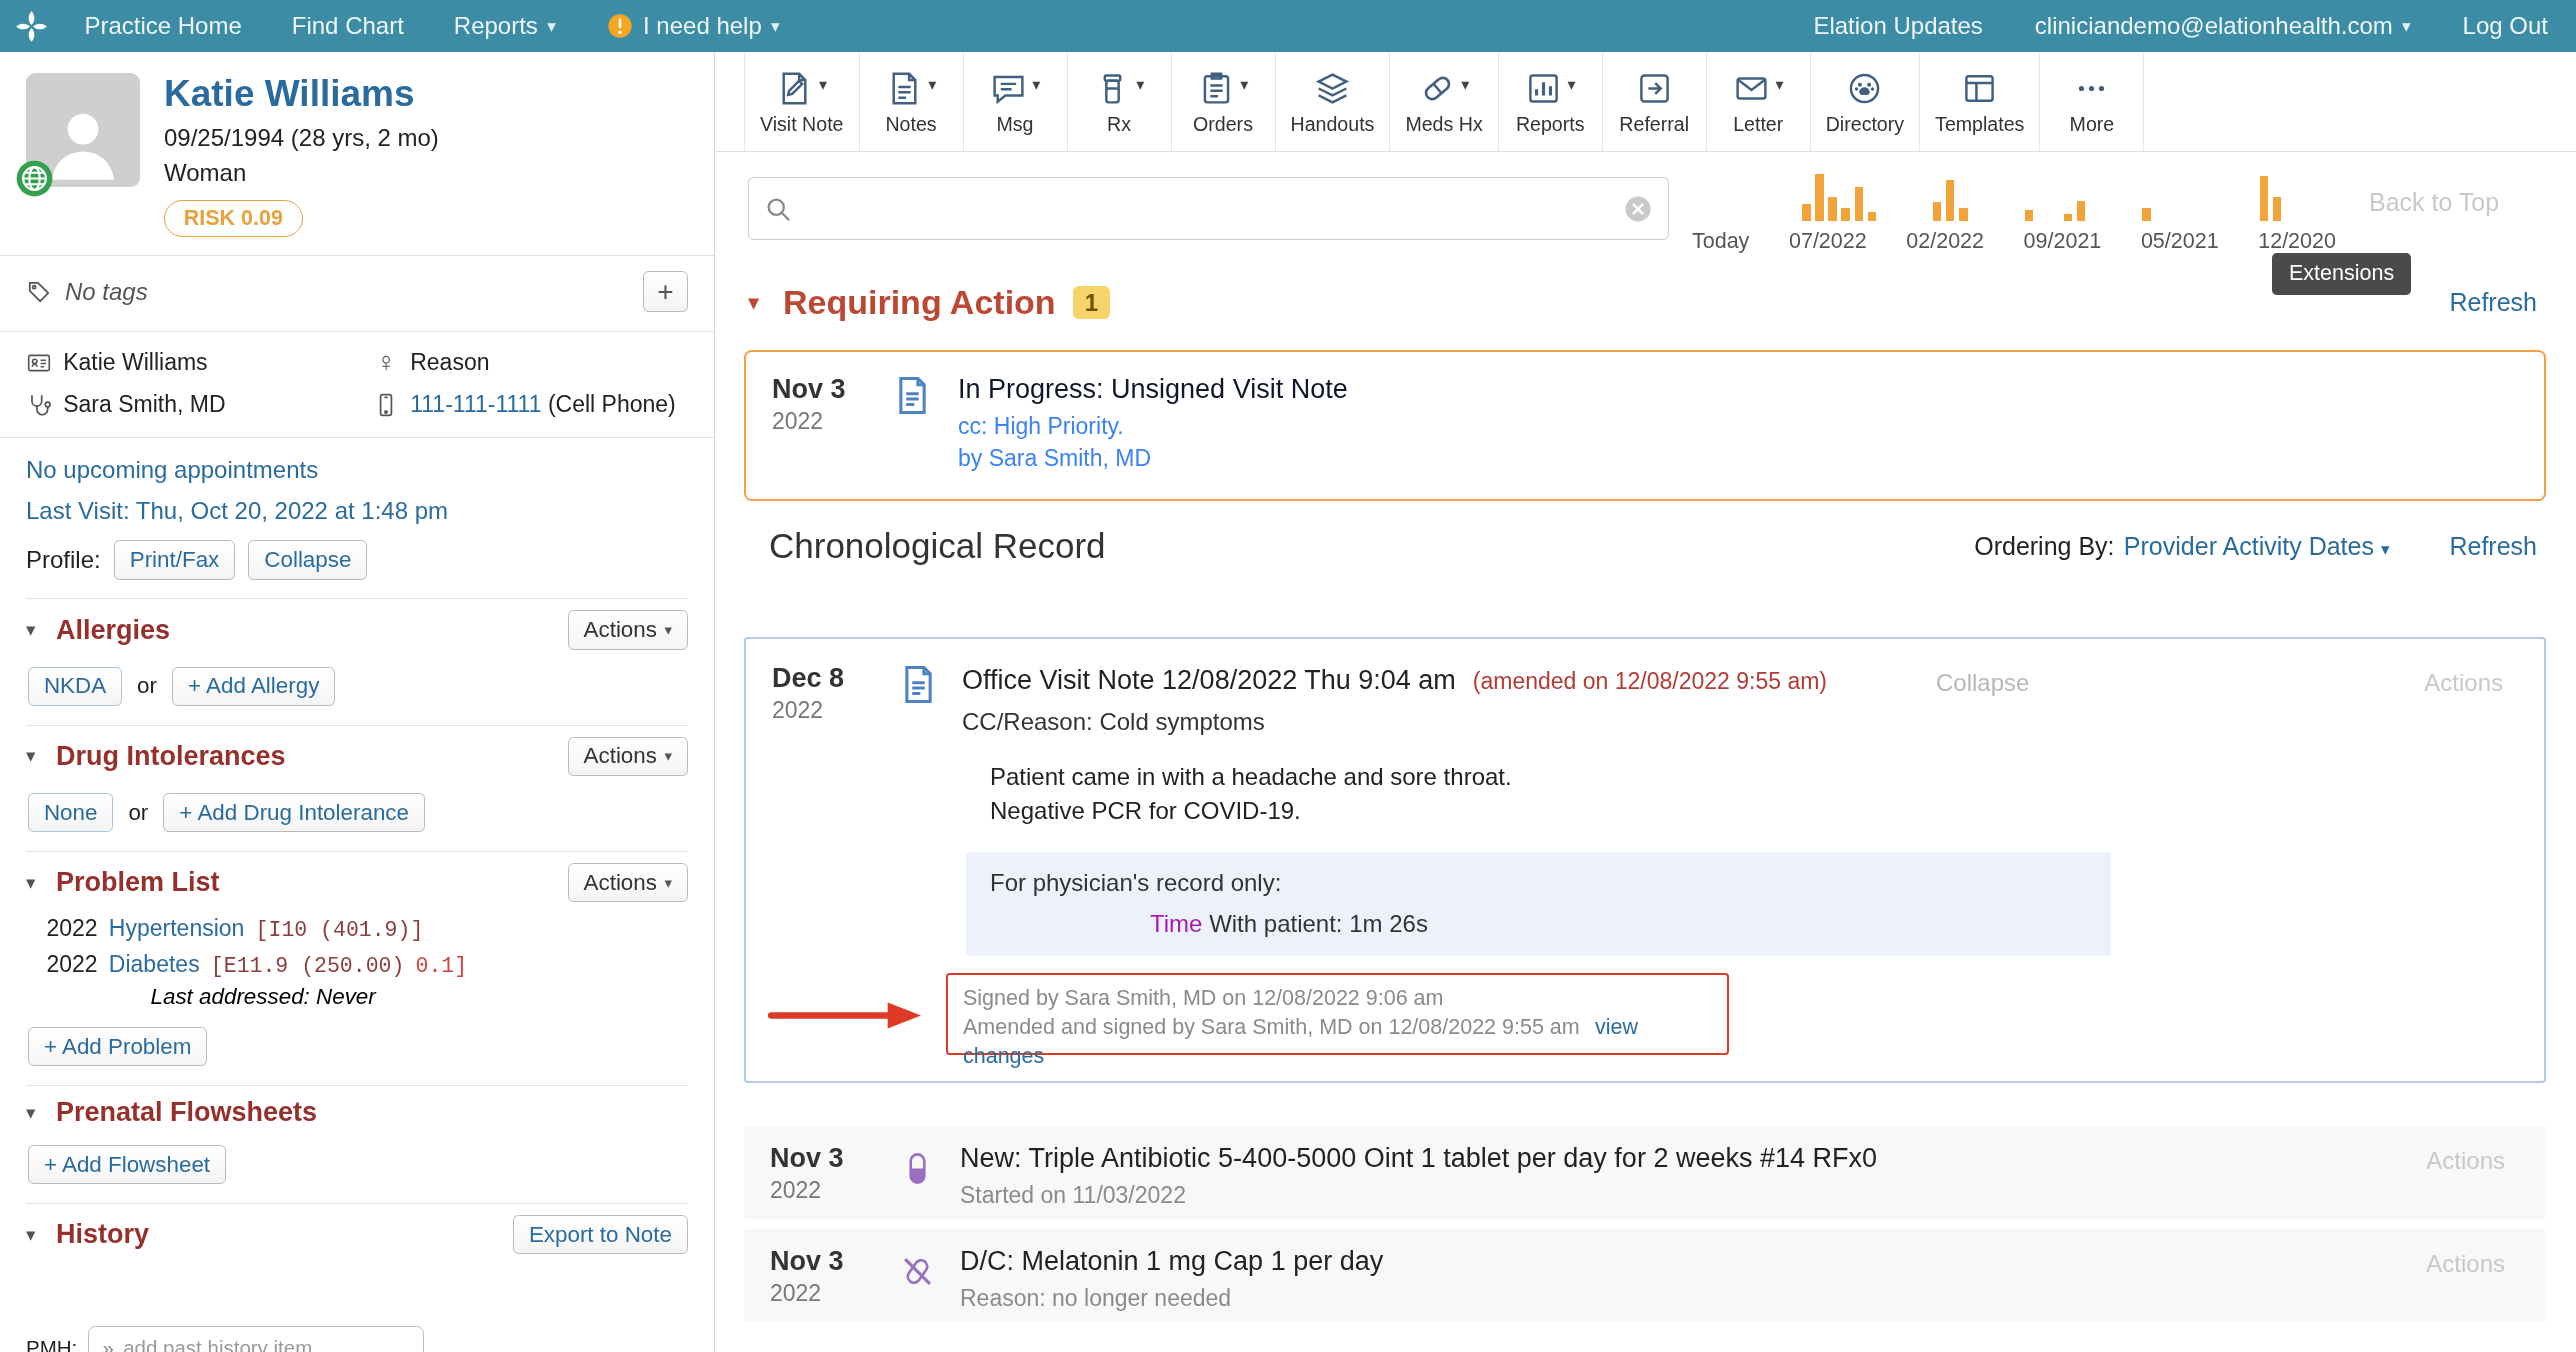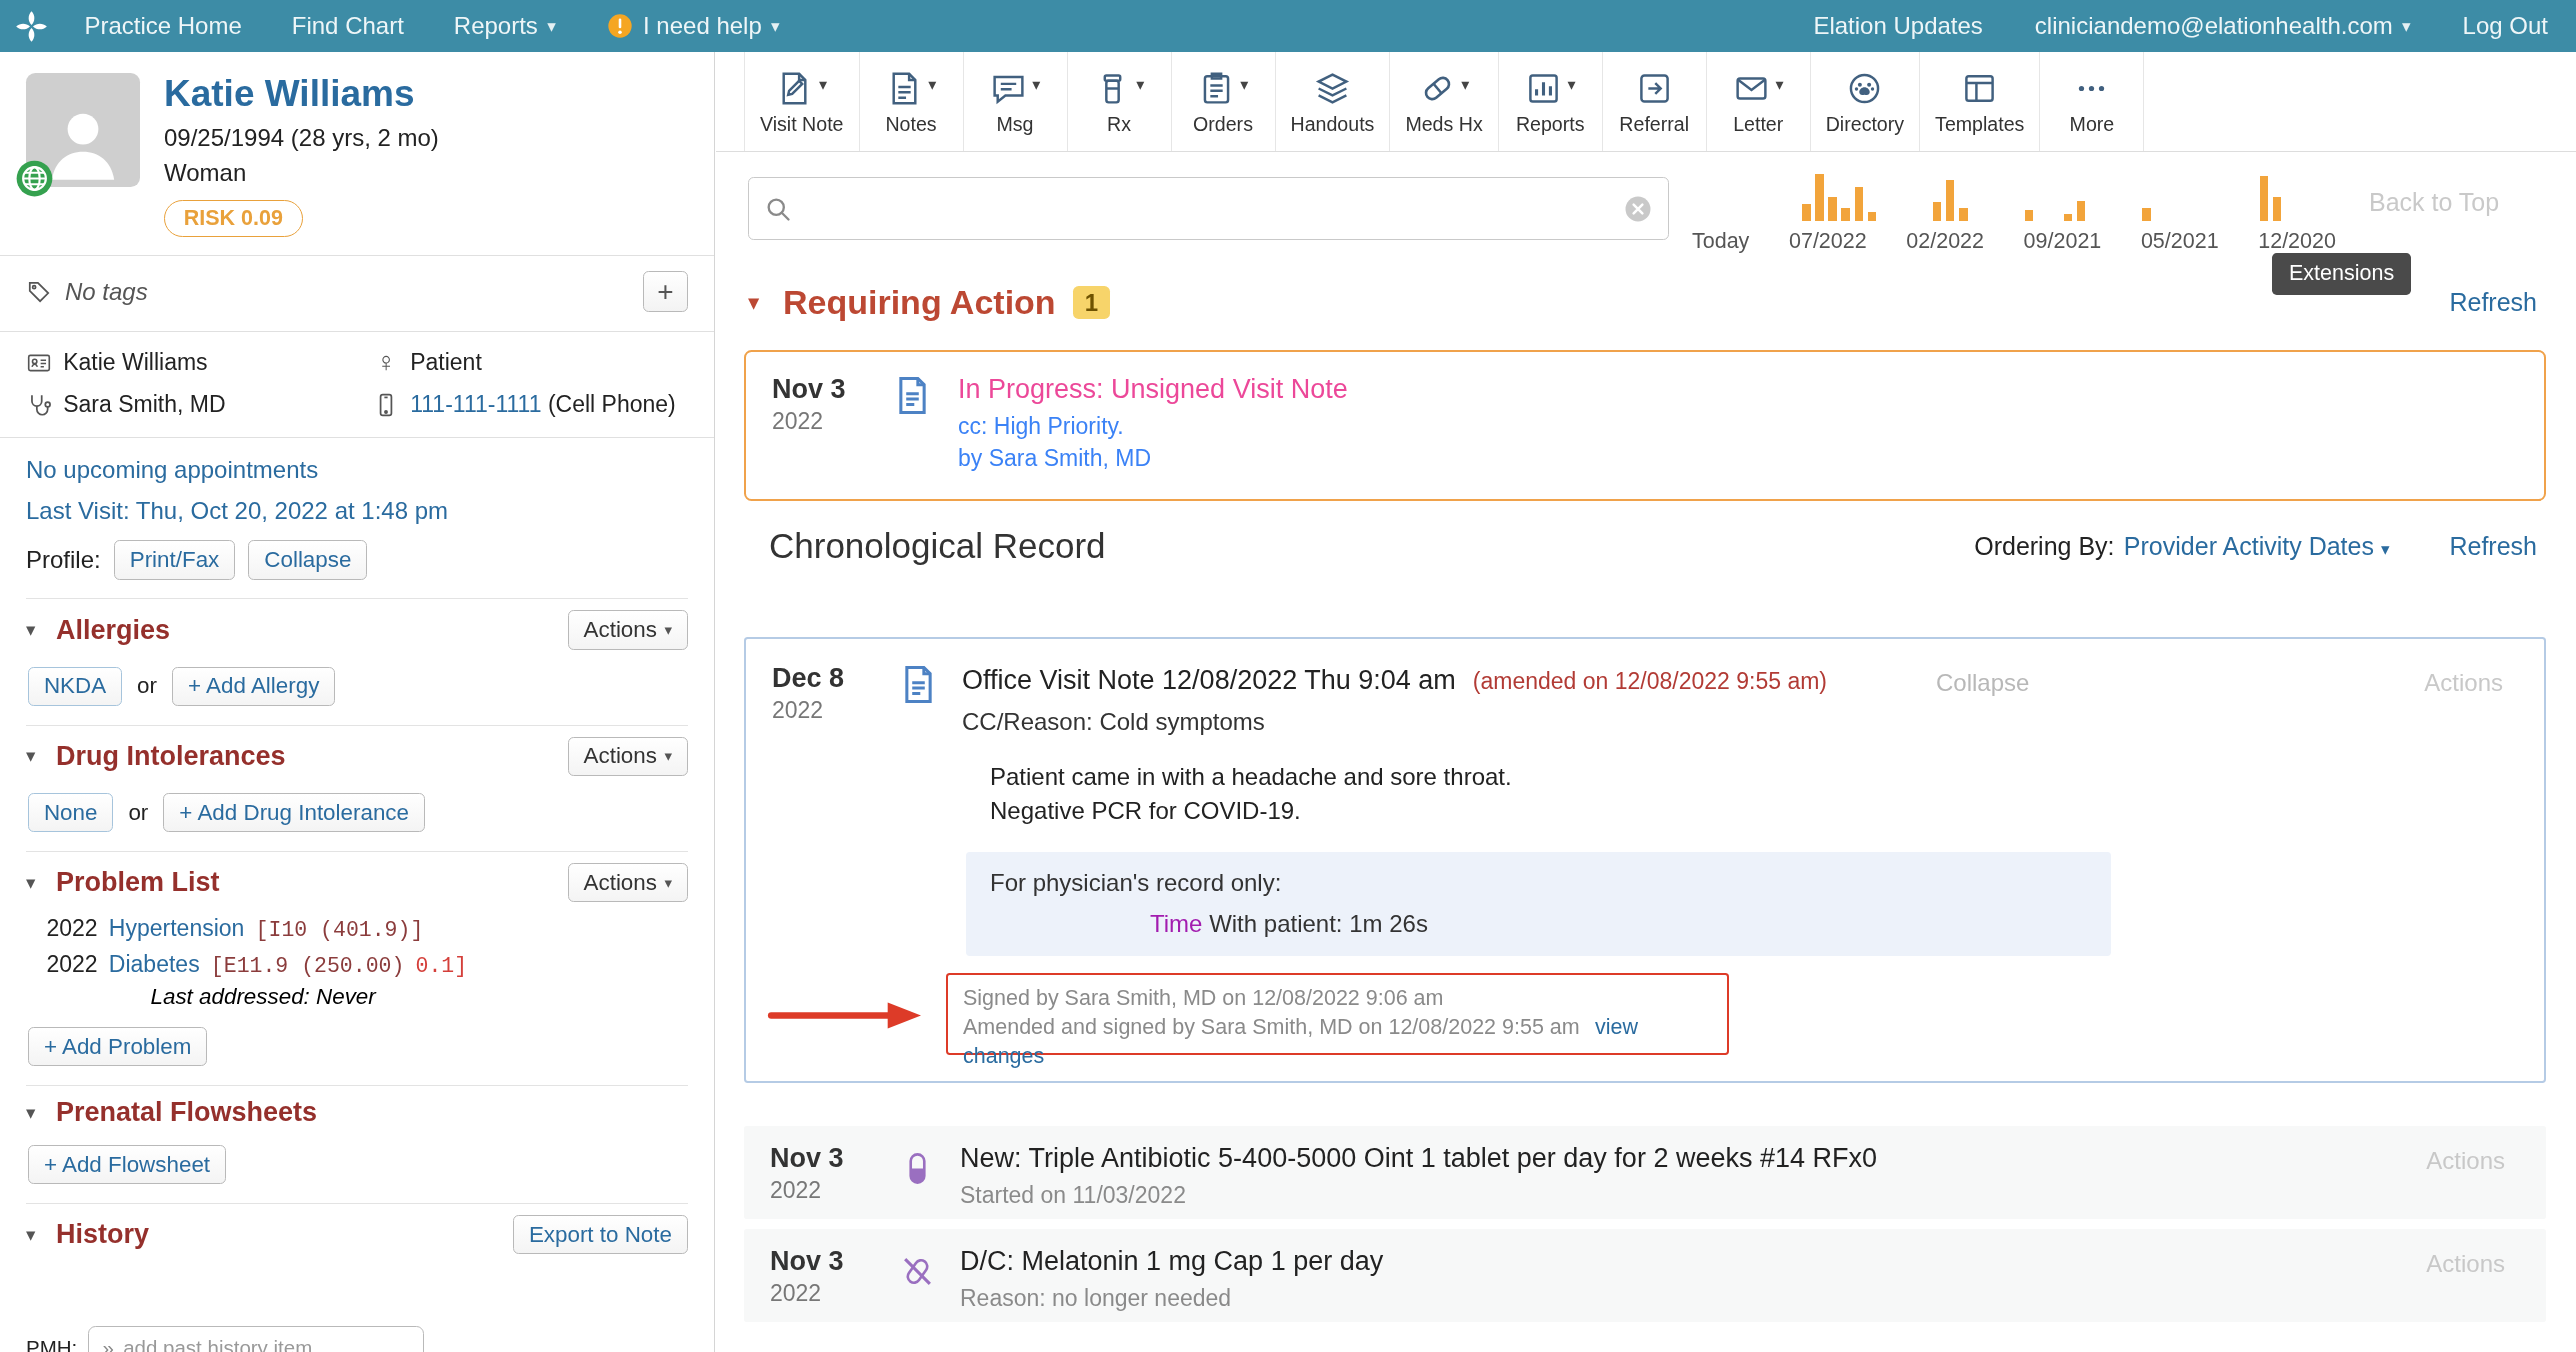--- a/index.html
+++ b/index.html
@@ -89,21 +89,21 @@
 .req-caret{font-size:22.4px;color:var(--alert-red);width:35px;cursor:pointer}
 .req-title{font-size:34px;font-weight:bold;color:var(--alert-red)}
 .req-badge{margin-left:17px;background:var(--badge-bg);color:#6f5200;font-size:24px;font-weight:bold;padding:2.8px 12px;border-radius:5.6px}
 .refresh{margin-left:auto;font-size:25px}
 .req-card{position:absolute;left:28px;top:298px;width:1802px;height:151px;border:2.8px solid var(--orange);border-radius:7.5px;display:flex;align-items:flex-start;padding:22.4px 26px;background:#fff;cursor:pointer}
 .date-col{width:119px;flex:none}
 .d-top{font-size:27px;font-weight:bold;color:#333}
 .d-year{font-size:23px;color:#777;margin-top:2.8px}
 .row-ico{width:43px;height:43px;flex:none;color:var(--doc-blue);margin-right:24px}
 .row-text{flex:1}
-.row-title{font-size:27px;color:#ec4899}
+.row-title{font-size:27px;color:#0f172a}
 .row-sub{font-size:23px;color:#3b82f6;margin-top:7.5px}
 .row-sub+.row-sub{margin-top:5.6px}
 .chrono-head{position:absolute;left:53px;right:39px;top:474px;display:flex;align-items:center}
 .chrono-title{font-size:35px;color:#333}
 .order-by{margin-left:auto;font-size:25px;color:#222;display:flex;align-items:center;gap:9.3px}
 .caret-sm{font-size:17px}
 .refresh2{margin-left:60px;font-size:25px}
 .visit-card{position:absolute;left:28px;top:585px;width:1802px;height:446px;border:2.8px solid #b5cbe5;border-radius:3.7px;background:#fff}
 .vc-date{position:absolute;left:26px;top:24px}
 .vc-ico{position:absolute;left:151px;top:24px;width:43px;height:43px;color:var(--doc-blue)}
@@ -234,21 +234,21 @@
                 <rect x="2.5" y="5" width="19" height="14" rx="1.5"></rect>
                 <circle cx="8" cy="10.5" r="2"></circle>
                 <path d="M5.5 15.5c.6-1.6 1.5-2.3 2.5-2.3s1.9.7 2.5 2.3"></path>
                 <path d="M13.5 9.5h5M13.5 12.5h5M13.5 15.5h3"></path>
               </svg>
             </span>
           <span>Katie Williams</span>
         </div>
         <div class="dcol">
           <span class="female-ico">♀</span>
-          <span>Patient</span>
+          <span>Reason</span>
         </div>
       </div>
       <div class="drow">
         <div class="dcol">
           <span class="sb-ico" data-icon="steth">
               <svg viewBox="0 0 24 24" fill="none" stroke="currentColor" stroke-width="1.6">
                 <path d="M5.5 3v5.5a4.5 4.5 0 0 0 9 0V3"></path>
                 <path d="M10 13v3a5 5 0 0 0 10 0v-2.2"></path>
                 <circle cx="20" cy="11.5" r="2.2"></circle>
               </svg>

